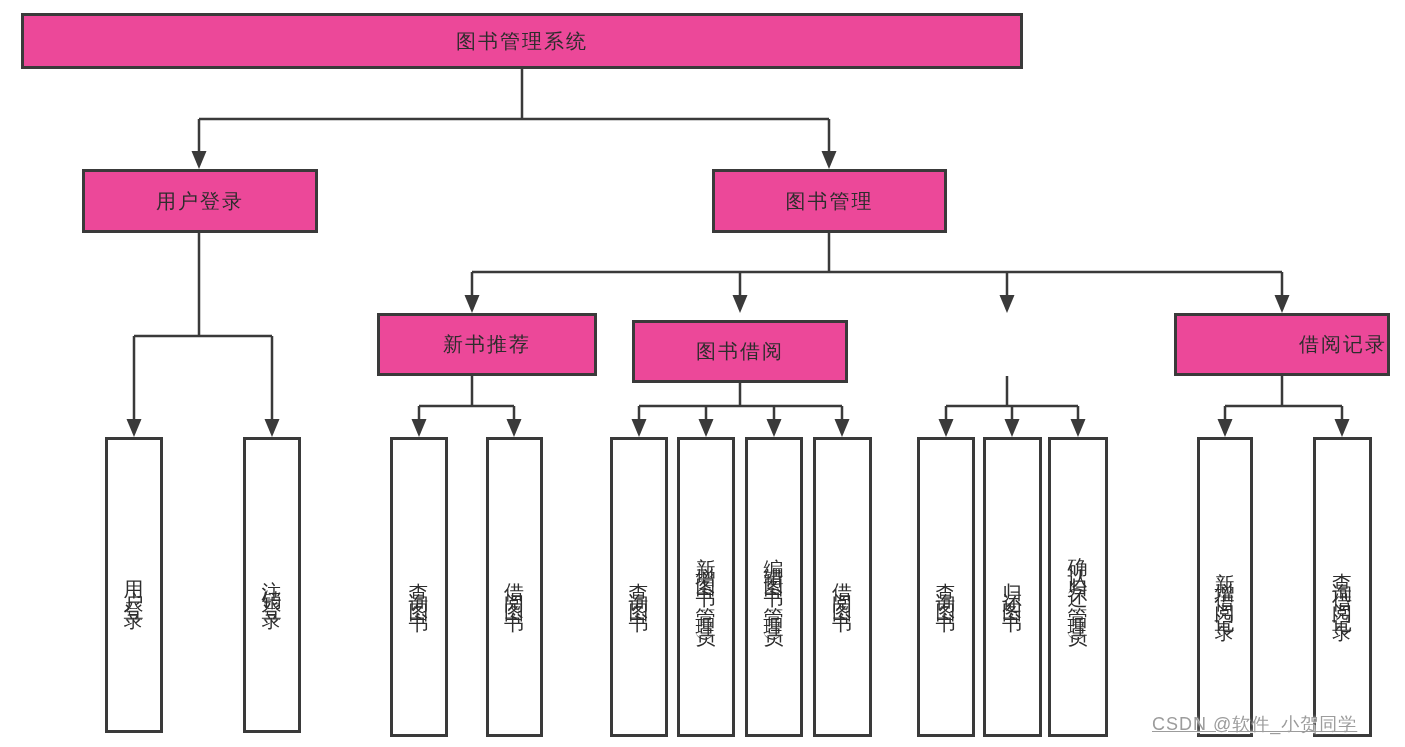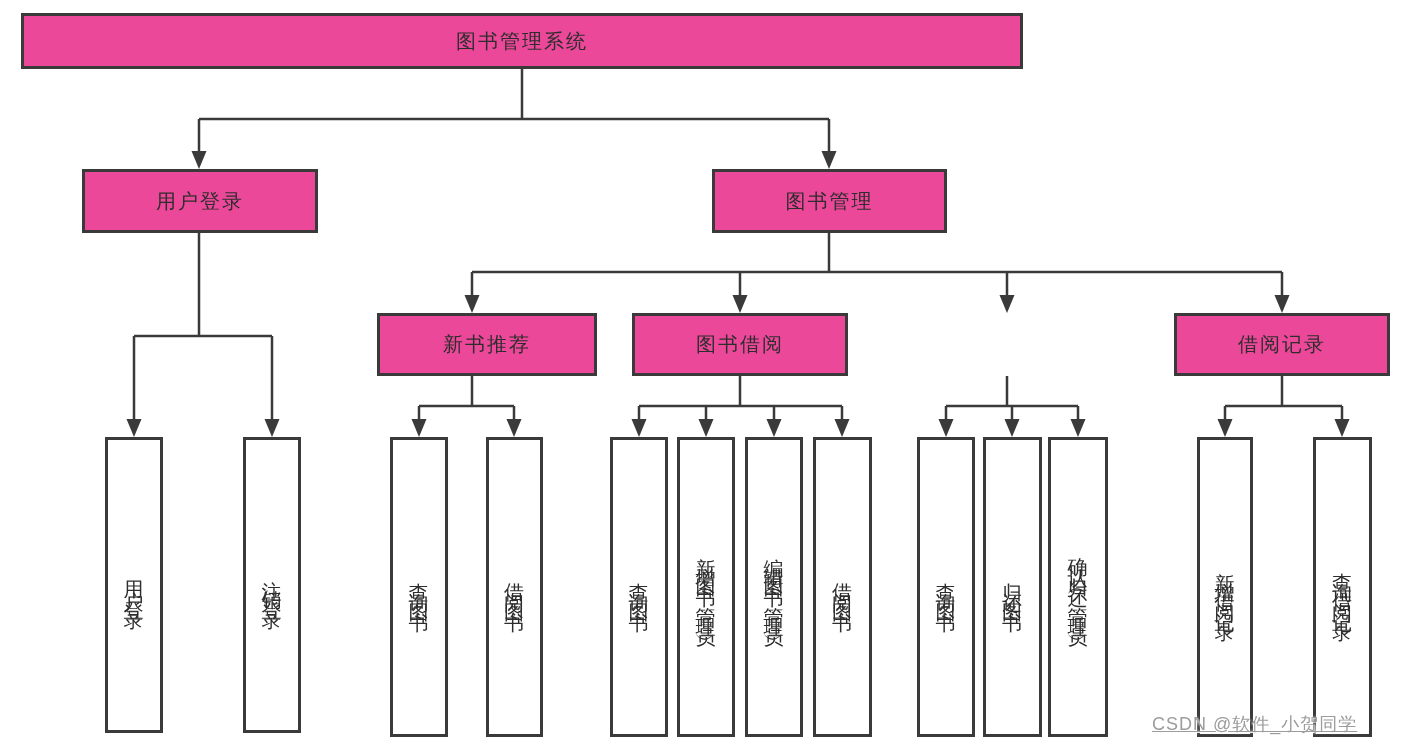--- a/index.html
+++ b/index.html
@@ -82,24 +82,24 @@
   <div class="box" style="left:82px;top:169px;width:236px;height:64px;">
     <span>用户登录</span>
   </div>
   <div class="box" style="left:712px;top:169px;width:235px;height:64px;">
     <span>图书管理</span>
   </div>
 
   <div class="box" style="left:370px;top:313px;width:220px;height:63px;margin-left:7px;">
     <span>新书推荐</span>
   </div>
-  <div class="box" style="left:632px;top:313px;width:216px;height:63px;">
+  <div class="box" style="left:632px;top:320px;width:216px;height:63px;">
     <span>图书借阅</span>
   </div>
-  <div class="box" style="left:1174px;top:313px;width:216px;height:63px;">
+  <div class="box" style="left:1174px;top:313px;width:216px;height:63px;justify-content:flex-end;">
     <span>借阅记录</span>
   </div>
 
   <div class="leaf" style="left:105px;top:437px;width:58px;height:296px;">
     <span class="vtext">用户登录</span>
   </div>
   <div class="leaf" style="left:243px;top:437px;width:58px;height:296px;">
     <span class="vtext">注销登录</span>
   </div>
 

